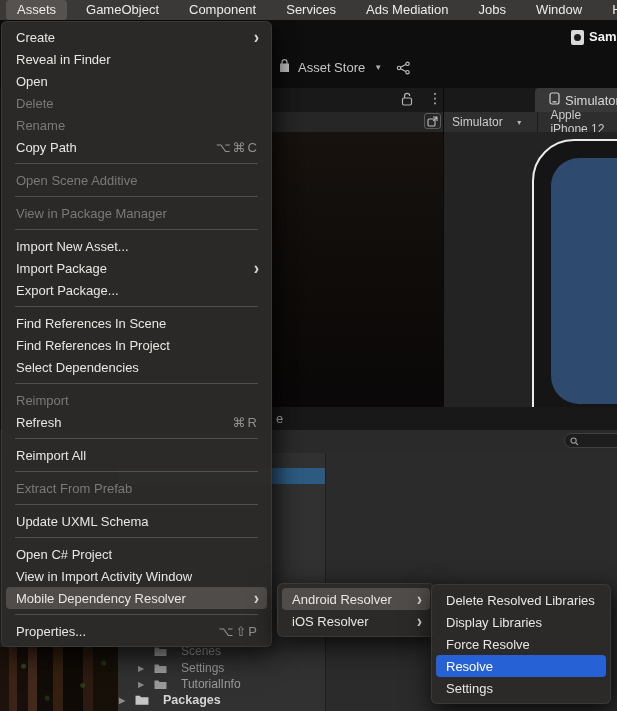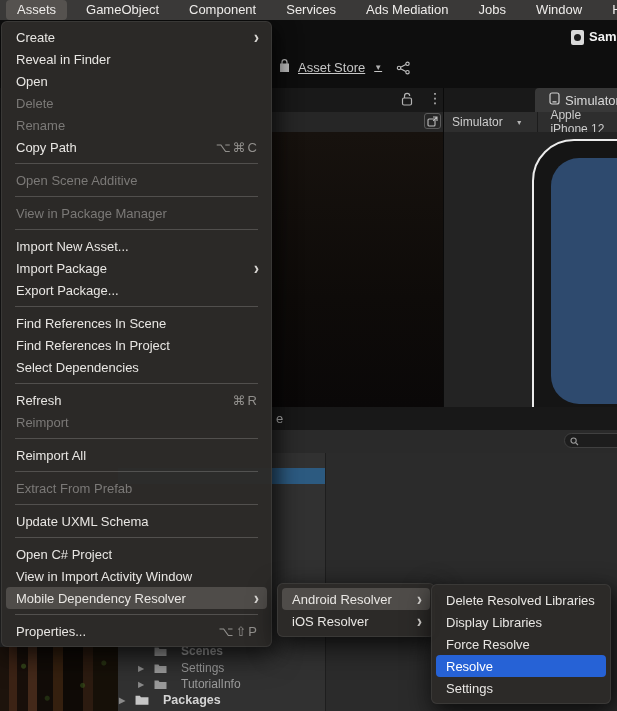--- a/index.html
+++ b/index.html
@@ -10,21 +10,21 @@
   
   .menubar{left:0;top:0;width:617px;height:20px;background:#3a3938;display:flex;align-items:center;padding-left:6px;box-sizing:border-box;z-index:60;}
   .mb-item{height:20px;line-height:20px;padding:0 11px;border-radius:4px;color:#eeecea;font-size:13px;white-space:nowrap;}
   .mb-item.sel{background:#55524f;}
 
   
   .strip-top{left:0;top:20px;width:617px;height:68px;background:#0e0e0e;}
   .sam-icon{left:571px;top:30px;width:13px;height:15px;background:#d9d9d9;border-radius:2px;}
   .sam-icon:before{content:"";position:absolute;left:3px;top:4px;width:7px;height:7px;border-radius:50%;background:#1c1c1c;}
   .sam-label{left:589px;top:29px;color:#f2f2f2;font-size:13px;font-weight:bold;text-align:right;}
-  .as-tab{left:278px;top:59px;display:flex;align-items:center;gap:7px;color:#c6c6c6;font-size:13px;text-decoration:underline;}
+  .as-tab{left:278px;top:59px;display:flex;align-items:center;gap:7px;color:#c6c6c6;font-size:13px;}
   .as-caret{font-size:8px;color:#b0b0b0;margin-left:2px;}
   .share-ic{left:396px;top:61px;}
 
   .tabrow{left:0;top:88px;width:617px;height:24px;background:#191919;}
   .lock-ic{left:401px;top:92px;}
   .kebab{left:428px;top:90px;color:#c2c2c2;font-size:14px;letter-spacing:0;}
   .tab-scene{left:449px;top:88px;height:24px;display:flex;align-items:center;gap:6px;color:#b3b3b3;font-size:13px;padding:0 8px;margin-top:31px;}
   .tab-sim{left:535px;top:88px;width:82px;height:24px;background:#383838;border-radius:4px 4px 0 0;display:flex;align-items:center;gap:5px;color:#d8d8d8;font-size:13px;padding-left:14px;}
 
   .toolrow-l{left:272px;top:112px;width:171px;height:20px;background:#262626;}
@@ -169,21 +169,21 @@
     </span>
   </div>
 
   <div class="abs projbody"></div>
   <div class="abs leftcol"></div>
   <div class="abs bluerow"></div>
   <div class="abs coldiv"></div>
 
   <div class="abs forest"></div>
 
-  <div class="abs treerow" style="left:136px;top:643px;font-weight:bold;">
+  <div class="abs treerow" style="left:136px;top:643px;">
     <span class="arr"></span>
     <span class="fold">
         <svg width="13" height="11" viewBox="0 0 13 11">
           <path d="M0.5 1.5h4l1 1.5h7v7h-12z" fill="#9a9a9a"></path>
         </svg>
       </span>
     <span>Scenes</span>
   </div>
   <div class="abs treerow" style="left:136px;top:660px;">
     <span class="arr">▶</span>
@@ -271,27 +271,27 @@
     <div class="mi">
         <span class="lbl">Find References In Scene</span>
       </div>
     <div class="mi">
         <span class="lbl">Find References In Project</span>
       </div>
     <div class="mi">
         <span class="lbl">Select Dependencies</span>
       </div>
     <div class="msep"></div>
+    <div class="mi disabled">
+        <span class="lbl">Reimport</span>
+      </div>
     <div class="mi">
         <span class="lbl">Refresh</span>
         <span class="sp"></span>
         <span class="short">⌘R</span>
-      </div>
-    <div class="mi disabled">
-        <span class="lbl">Reimport</span>
       </div>
     <div class="msep"></div>
     <div class="mi">
         <span class="lbl">Reimport All</span>
       </div>
     <div class="msep"></div>
     <div class="mi disabled">
         <span class="lbl">Extract From Prefab</span>
       </div>
     <div class="msep"></div>

